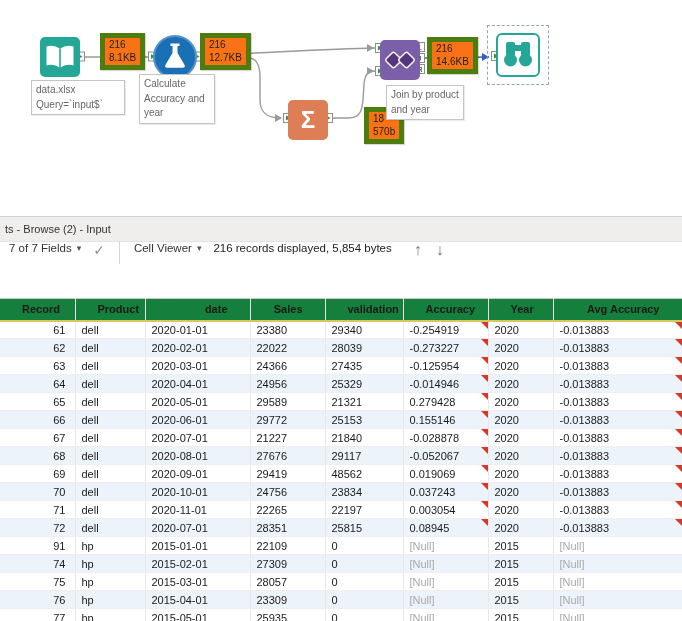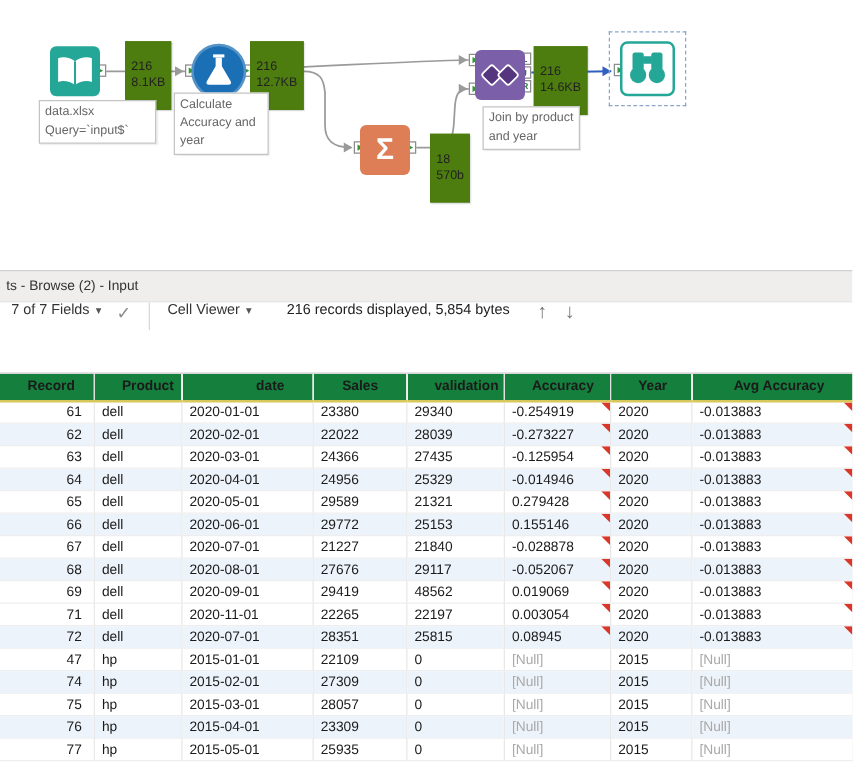--- a/index.html
+++ b/index.html
@@ -10,43 +10,43 @@
   .canvas{position:relative;width:682px;height:216px;background:#fff}
   .wires{position:absolute;left:0;top:0}
   .tool{position:absolute;display:flex;align-items:center;justify-content:center}
   .tile{border-radius:5px}
   .tool-input{left:40px;top:37px;width:40px;height:40px;background:#25A797}
   .tool-formula{left:153px;top:35px;width:44px;height:44px;background:#1B6FB5;border-radius:50%;box-shadow:inset 0 0 0 2px rgba(255,255,255,.25)}
   .tool-summarize{left:288px;top:100px;width:40px;height:40px;background:#DD7E56;color:#fff;font-weight:bold;font-size:24px}
   .tool-join{left:380px;top:40px;width:40px;height:40px;background:#7B5FA9}
   .tool-browse{left:496px;top:33px;width:44px;height:44px;background:#fff;border:2px solid #25A797;border-radius:6px}
   .sel-box{position:absolute;left:487px;top:25px;width:62px;height:60px;border:1px dashed #8aa6c8}
-  .ann{position:absolute;background:#4d7c0f;border:1px solid #4d7c0f;font-size:10px;line-height:1.25;
-       padding:14px 4px;color:#222;white-space:pre-line;box-shadow:1px 1px 1px rgba(0,0,0,.15)}
+  .ann{position:absolute;background:#f97316;border:5px solid #4d7c0f;font-size:10px;line-height:1.25;
+       padding:1px 4px;color:#222;white-space:pre-line;box-shadow:1px 1px 1px rgba(0,0,0,.15)}
   .ann-input{left:100px;top:33px}
   .ann-formula{left:200px;top:33px}
-  .ann-summarize{left:344px;top:107px}
+  .ann-summarize{left:364px;top:107px}
   .ann-join{left:427px;top:37px}
   .cap{position:absolute;background:#fff;border:1px solid #c4c4c4;font-size:10px;line-height:1.45;
        padding:2px 4px;color:#666;white-space:pre-line;box-shadow:1px 1px 1px rgba(0,0,0,.08)}
   .cap-input{left:31px;top:80px;min-width:94px}
   .cap-formula{left:139px;top:74px;min-width:76px}
   .cap-summarize{left:282px;top:144px;min-width:82px}
   .cap-join{left:386px;top:85px;min-width:74px}
 
   
   .results-title{height:26px;background:#efeeed;border-top:1px solid #d2d2d2;border-bottom:1px solid #e2e2e2;
     display:flex;align-items:center;padding-left:5px;font-size:11px;color:#333}
   .toolbar{height:56px;display:flex;align-items:flex-start;font-size:11.5px;color:#333;background:#fff}
   .dd{display:flex;align-items:center;gap:5px;cursor:default}
   .dd-fields{margin-left:9px}
   .caret{font-size:9px;color:#555}
   .check{margin-left:12px;color:#8f8f8f;font-size:14px}
   .sep{width:1px;height:22px;background:#d8d8d8;margin:0 14px}
-  .status{margin-left:28px;color:#222}
+  .status{margin-left:12px;color:#222}
   .arrow{color:#7a7a7a;font-size:16px;line-height:1}
   .arrow-up{margin-left:22px}
   .arrow-down{margin-left:14px}
 
   table{border-collapse:collapse;table-layout:fixed;width:682px;font-size:11px}
   th{font-weight:bold;text-align:right;padding:4px 22px;height:22px;
      border-top:1px solid #c9c9c9;border-right:1px solid #e2e2e2;border-bottom:2px solid #d8c75a;
      background:#15803d;color:#1a1a1a;overflow:hidden;white-space:nowrap}
   td{height:18px;padding:0 6px;border-right:1px solid #e8e8e8;border-bottom:1px solid #eeeeee;
      position:relative;color:#1a1a1a;overflow:hidden;white-space:nowrap}
@@ -288,20 +288,30 @@
       <tr>
         <td class="rec">69</td>
         <td>dell</td>
         <td>2020-09-01</td>
         <td>29419</td>
         <td>48562</td>
         <td class="flag">0.019069</td>
         <td>2020</td>
         <td class="flag">-0.013883</td>
       </tr>
+      <tr class="alt">
+        <td class="rec">70</td>
+        <td>dell</td>
+        <td>2020-10-01</td>
+        <td>24756</td>
+        <td>23834</td>
+        <td class="flag">0.037243</td>
+        <td>2020</td>
+        <td class="flag">-0.013883</td>
+      </tr>
       <tr>
         <td class="rec">71</td>
         <td>dell</td>
         <td>2020-11-01</td>
         <td>22265</td>
         <td>22197</td>
         <td class="flag">0.003054</td>
         <td>2020</td>
         <td class="flag">-0.013883</td>
       </tr>
@@ -309,21 +319,21 @@
         <td class="rec">72</td>
         <td>dell</td>
         <td>2020-07-01</td>
         <td>28351</td>
         <td>25815</td>
         <td class="flag">0.08945</td>
         <td>2020</td>
         <td class="flag">-0.013883</td>
       </tr>
       <tr>
-        <td class="rec">47</td>
+        <td class="rec">91</td>
         <td>hp</td>
         <td>2015-01-01</td>
         <td>22109</td>
         <td>0</td>
         <td class="null">[Null]</td>
         <td>2015</td>
         <td class="null">[Null]</td>
       </tr>
       <tr class="alt">
         <td class="rec">74</td>

